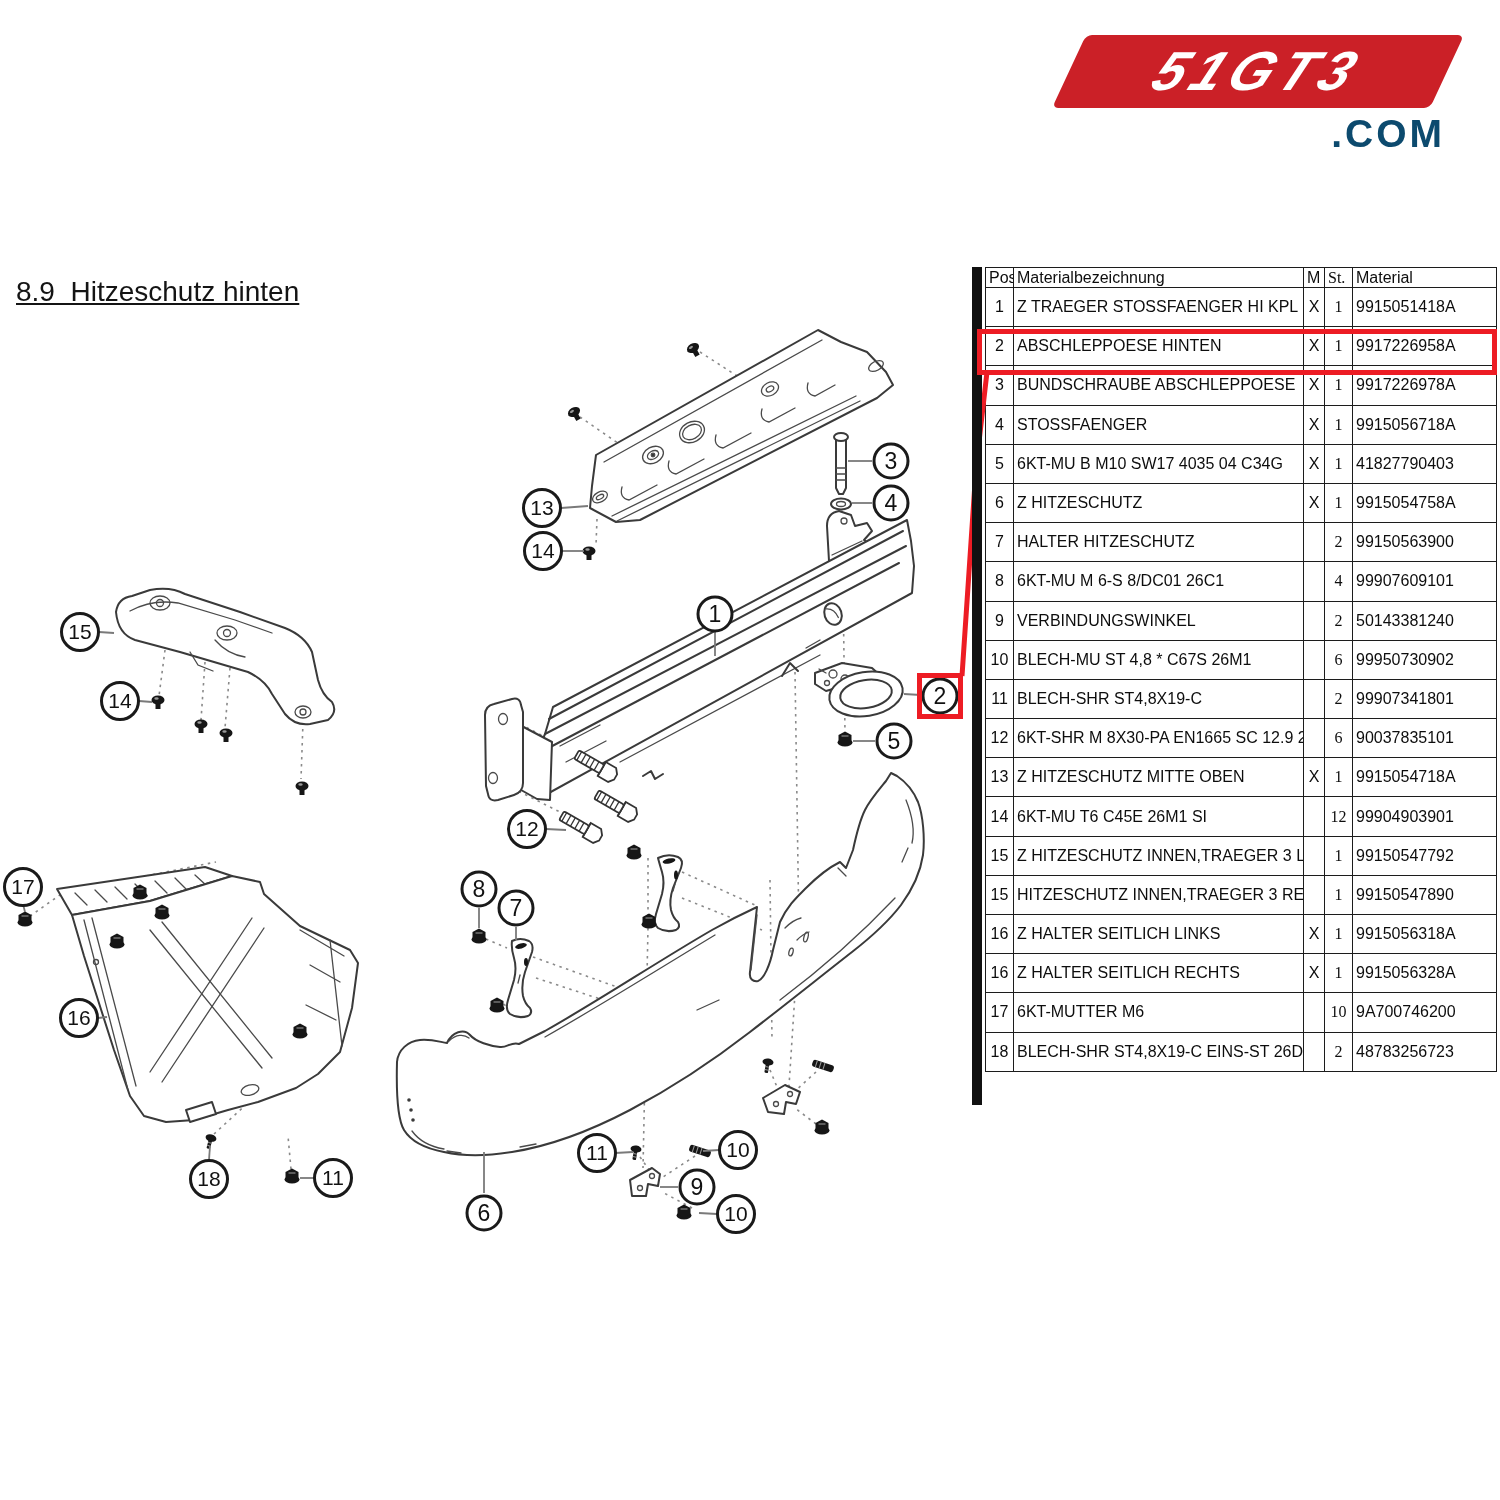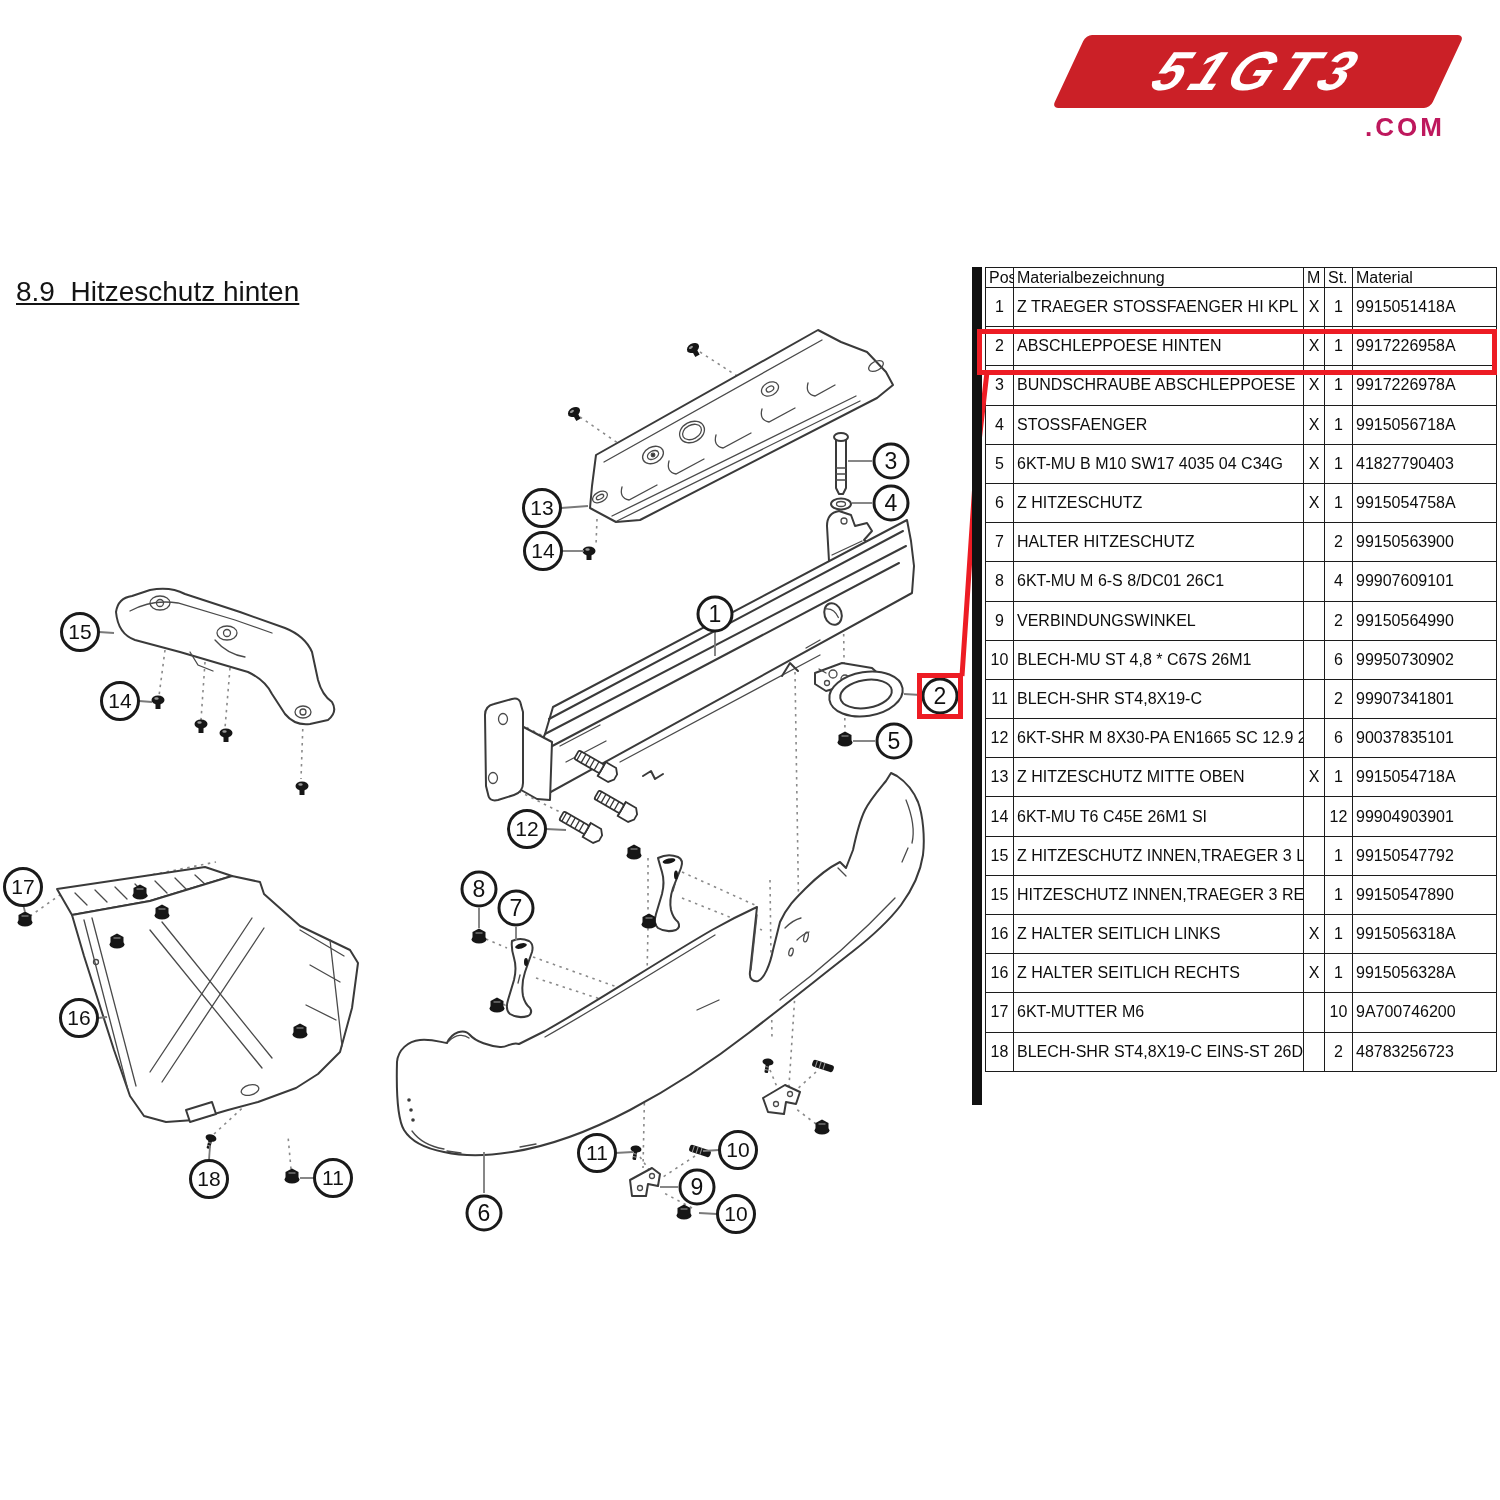--- a/index.html
+++ b/index.html
@@ -9,35 +9,35 @@
   
   .page-title{position:absolute;left:16px;top:276px;font-size:28px;color:#141414;white-space:pre;text-decoration:underline;}
 
   
   .logo-plate{position:absolute;left:1052px;top:35px;width:378px;height:73px;
       background:#cb2027;border-radius:6px;transform:skewX(-25deg);transform-origin:0 100%;
       display:flex;align-items:center;justify-content:center;}
   .logo-text{font-style:italic;font-weight:bold;font-size:55px;letter-spacing:7px;
       color:#ffffff;line-height:1;user-select:none;}
   .logo-tld{position:absolute;left:1240px;top:112px;width:205px;text-align:right;
-      font-weight:bold;font-size:26px;letter-spacing:3px;color:#be185d;}
+      font-weight:bold;font-size:39px;letter-spacing:3px;color:#0c4a6e;}
 
   
   .parts-table-wrap{position:absolute;left:985px;top:267px;z-index:1;}
   table.parts{border-collapse:collapse;table-layout:fixed;width:511px;
       font-size:16px;color:#0d0d0d;}
   table.parts th, table.parts td{border:1.5px solid #1c1c1c;padding:0 3px;
       overflow:hidden;white-space:nowrap;}
   table.parts th{font-weight:normal;text-align:left;height:19px;}
   table.parts td{height:38.2px;}
   col.c-pos{width:28px;} col.c-name{width:290px;} col.c-m{width:21px;}
   col.c-st{width:28px;} col.c-mat{width:144px;}
   td.t-pos,th.t-pos{text-align:center;}
   td.t-m,th.t-m{text-align:center;}
-  td.t-st,th.t-st{text-align:center;}
+  td.t-st,th.t-st{text-align:center;font-family:Liberation Serif, serif;}
   td.t-mat{padding-left:6px;}
 
   .table-heavy-bar{position:absolute;left:972px;top:267px;width:10px;height:838px;
       background:#111;z-index:2;}
 
   
   .red-row-box{position:absolute;left:977px;top:329px;width:520px;height:46px;
       border:5px solid #ed1c24;box-sizing:border-box;z-index:3;}
   .red-callout-box{position:absolute;left:917px;top:673px;width:46px;height:46px;
       border:5px solid #ed1c24;box-sizing:border-box;z-index:3;}
@@ -493,21 +493,21 @@
           <td class="t-name">6KT-MU M 6-S 8/DC01 26C1</td>
           <td class="t-m"></td>
           <td class="t-st">4</td>
           <td class="t-mat">99907609101</td>
         </tr>
         <tr>
           <td class="t-pos">9</td>
           <td class="t-name">VERBINDUNGSWINKEL</td>
           <td class="t-m"></td>
           <td class="t-st">2</td>
-          <td class="t-mat">99150564990</td>
+          <td class="t-mat">50143381240</td>
         </tr>
         <tr>
           <td class="t-pos">10</td>
           <td class="t-name">BLECH-MU ST 4,8 * C67S 26M1</td>
           <td class="t-m"></td>
           <td class="t-st">6</td>
           <td class="t-mat">99950730902</td>
         </tr>
         <tr>
           <td class="t-pos">11</td>

